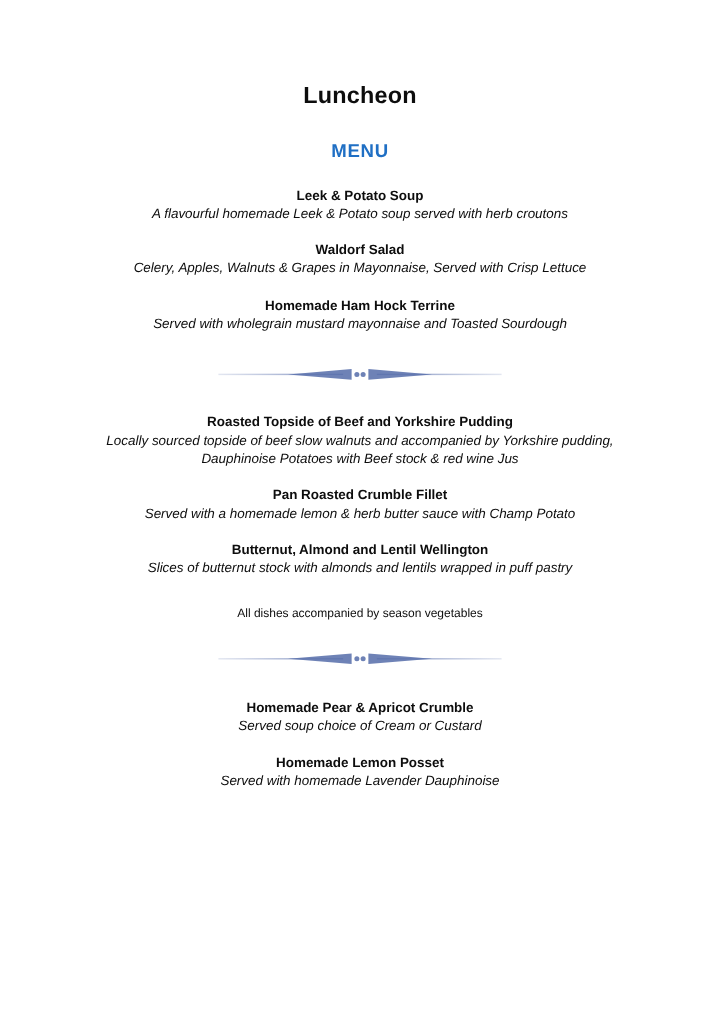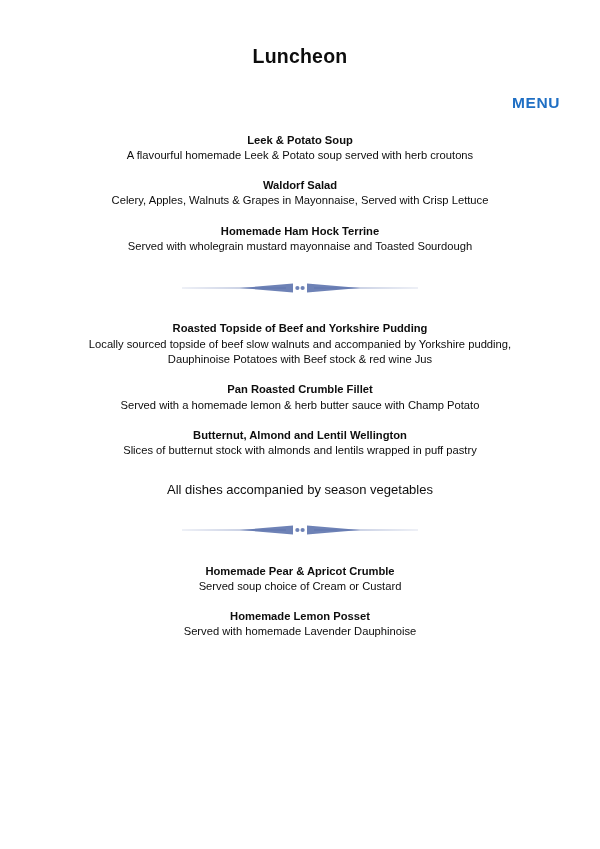--- a/index.html
+++ b/index.html
@@ -30,32 +30,31 @@
     margin: 0 auto;
     text-align: center;
   }
 
   .doc-title {
     font-size: 19.5px;
     font-weight: bold;
     letter-spacing: 0.2px;
     color: #0d0d0d;
     margin: 0;
-    padding-top: 44px;
+    padding-top: 68px;
     line-height: 1.25;
   }
 
   .doc-subtitle {
     font-size: 15.5px;
     font-weight: bold;
     letter-spacing: 0.6px;
     margin: 0;
     padding-top: 25px;
     line-height: 1.25;
-    text-align: right;
   }
 
   .course {
     margin: 0;
   }
 
   .dish {
     margin: 0;
     padding: 0;
   }
@@ -63,31 +62,32 @@
   .dish-title {
     font-size: 11.2px;
     font-weight: bold;
     line-height: 1.35;
     margin: 0;
     color: #0d0d0d;
   }
 
   .dish-desc {
     font-size: 11.2px;
+    font-style: italic;
     line-height: 1.38;
     margin: 0;
     color: #0d0d0d;
   }
 
   .dish-desc .line {
     display: block;
   }
 
   .note {
-    font-size: 13px;
+    font-size: 10px;
     line-height: 1.38;
     margin: 0;
     color: #0d0d0d;
   }
 
   
   .gap-starters      { height: 20px; }
   .gap-dish          { height: 15px; }
   .gap-before-div    { height: 25px; }
   .gap-after-div     { height: 24px; }

